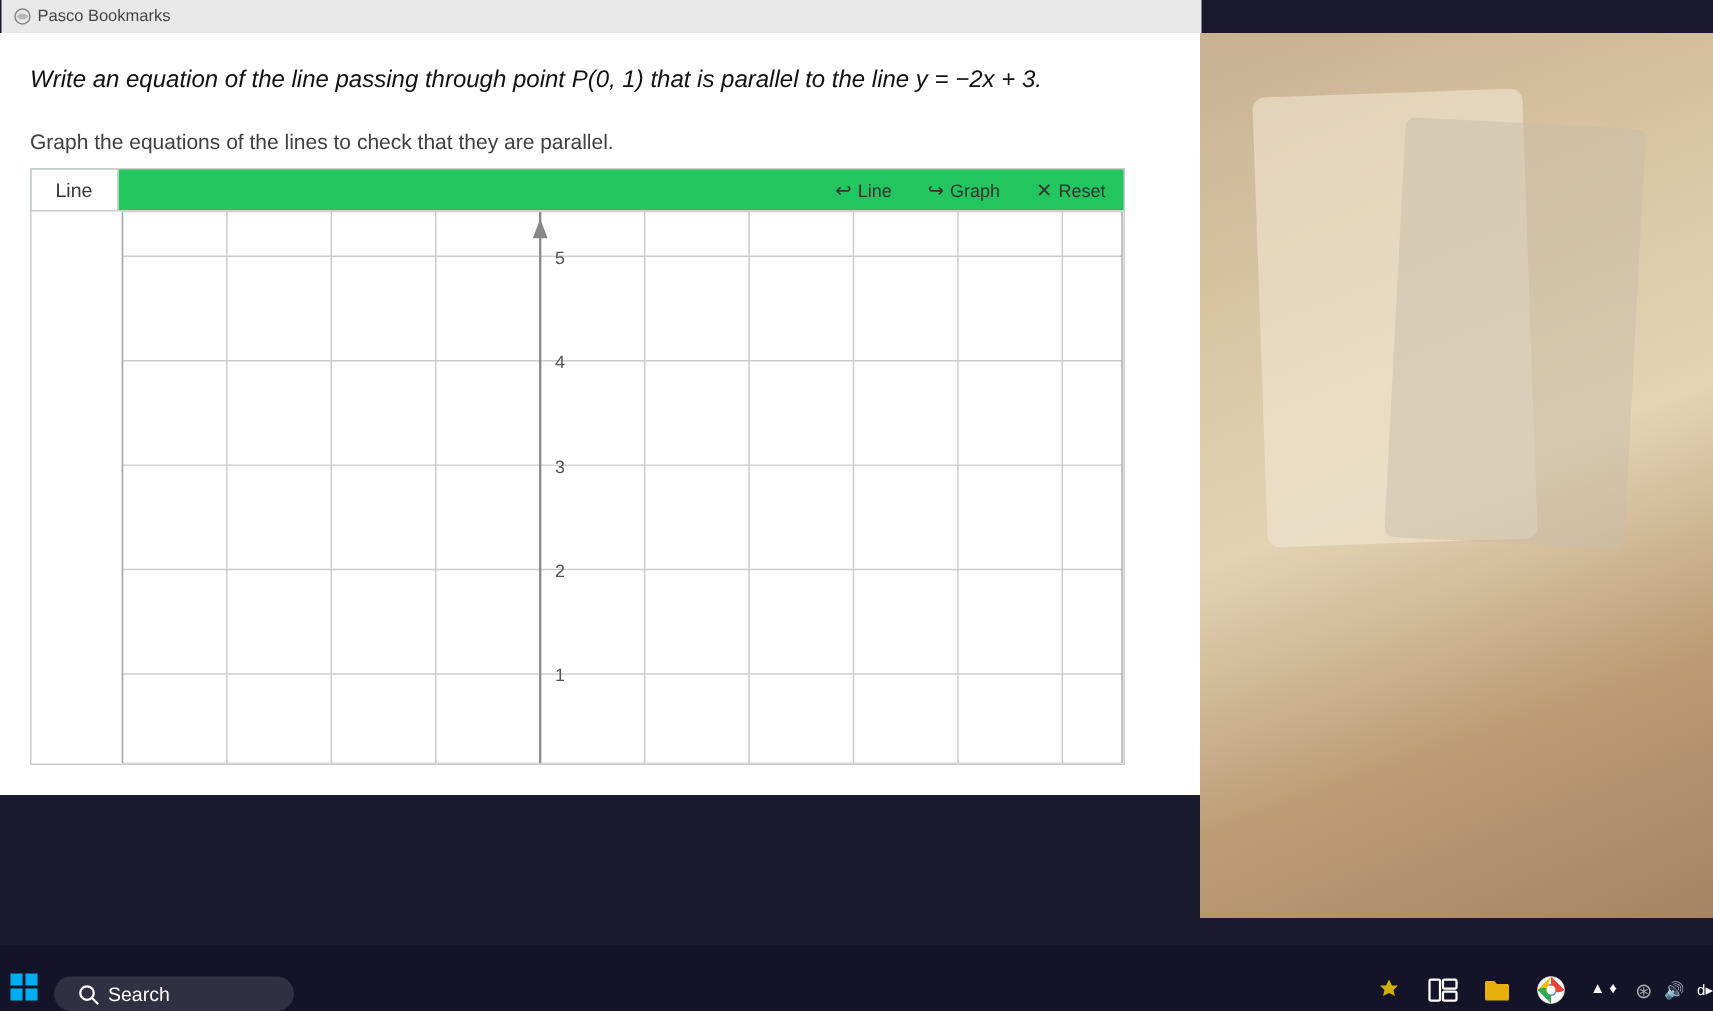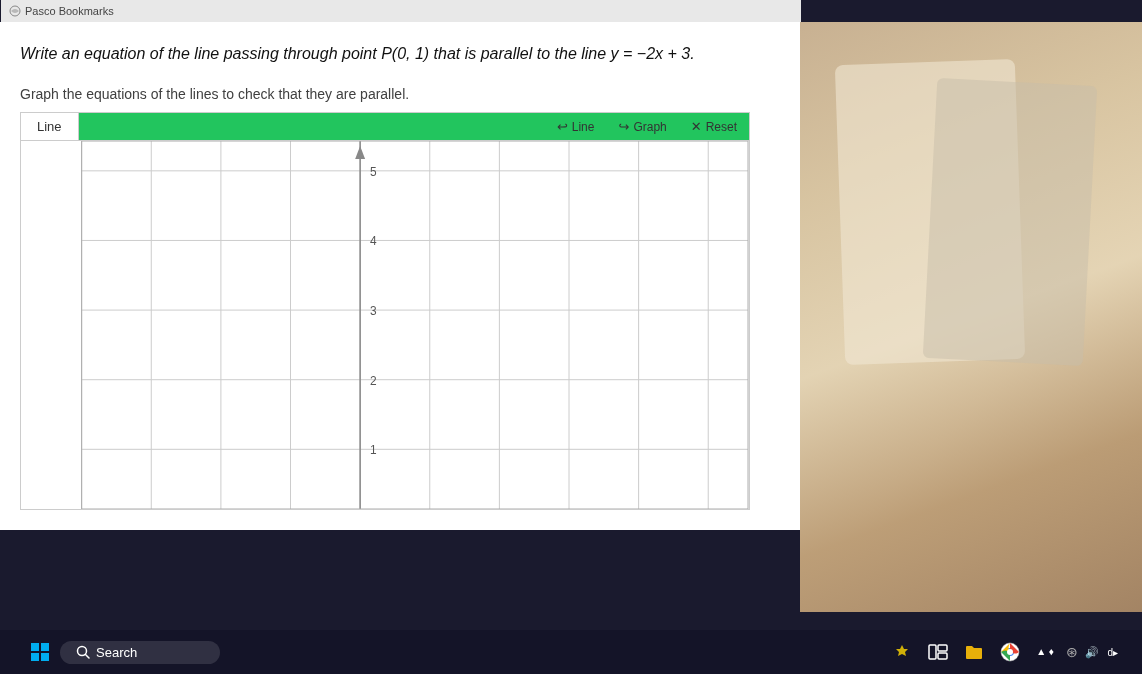--- a/index.html
+++ b/index.html
@@ -141,22 +141,22 @@
 
     
     .taskbar {
       position: absolute;
       bottom: 0;
       left: 0;
       width: 1142px;
       height: 44px;
       background: rgba(20, 20, 40, 0.95);
       display: flex;
-      align-items: center;
-      padding: 0 24px;
+      align-items: flex-end;
+      padding: 0 0;
       gap: 4px;
     }
 
     .taskbar-start {
       width: 32px;
       height: 32px;
       display: flex;
       align-items: center;
       justify-content: center;
       cursor: pointer;

